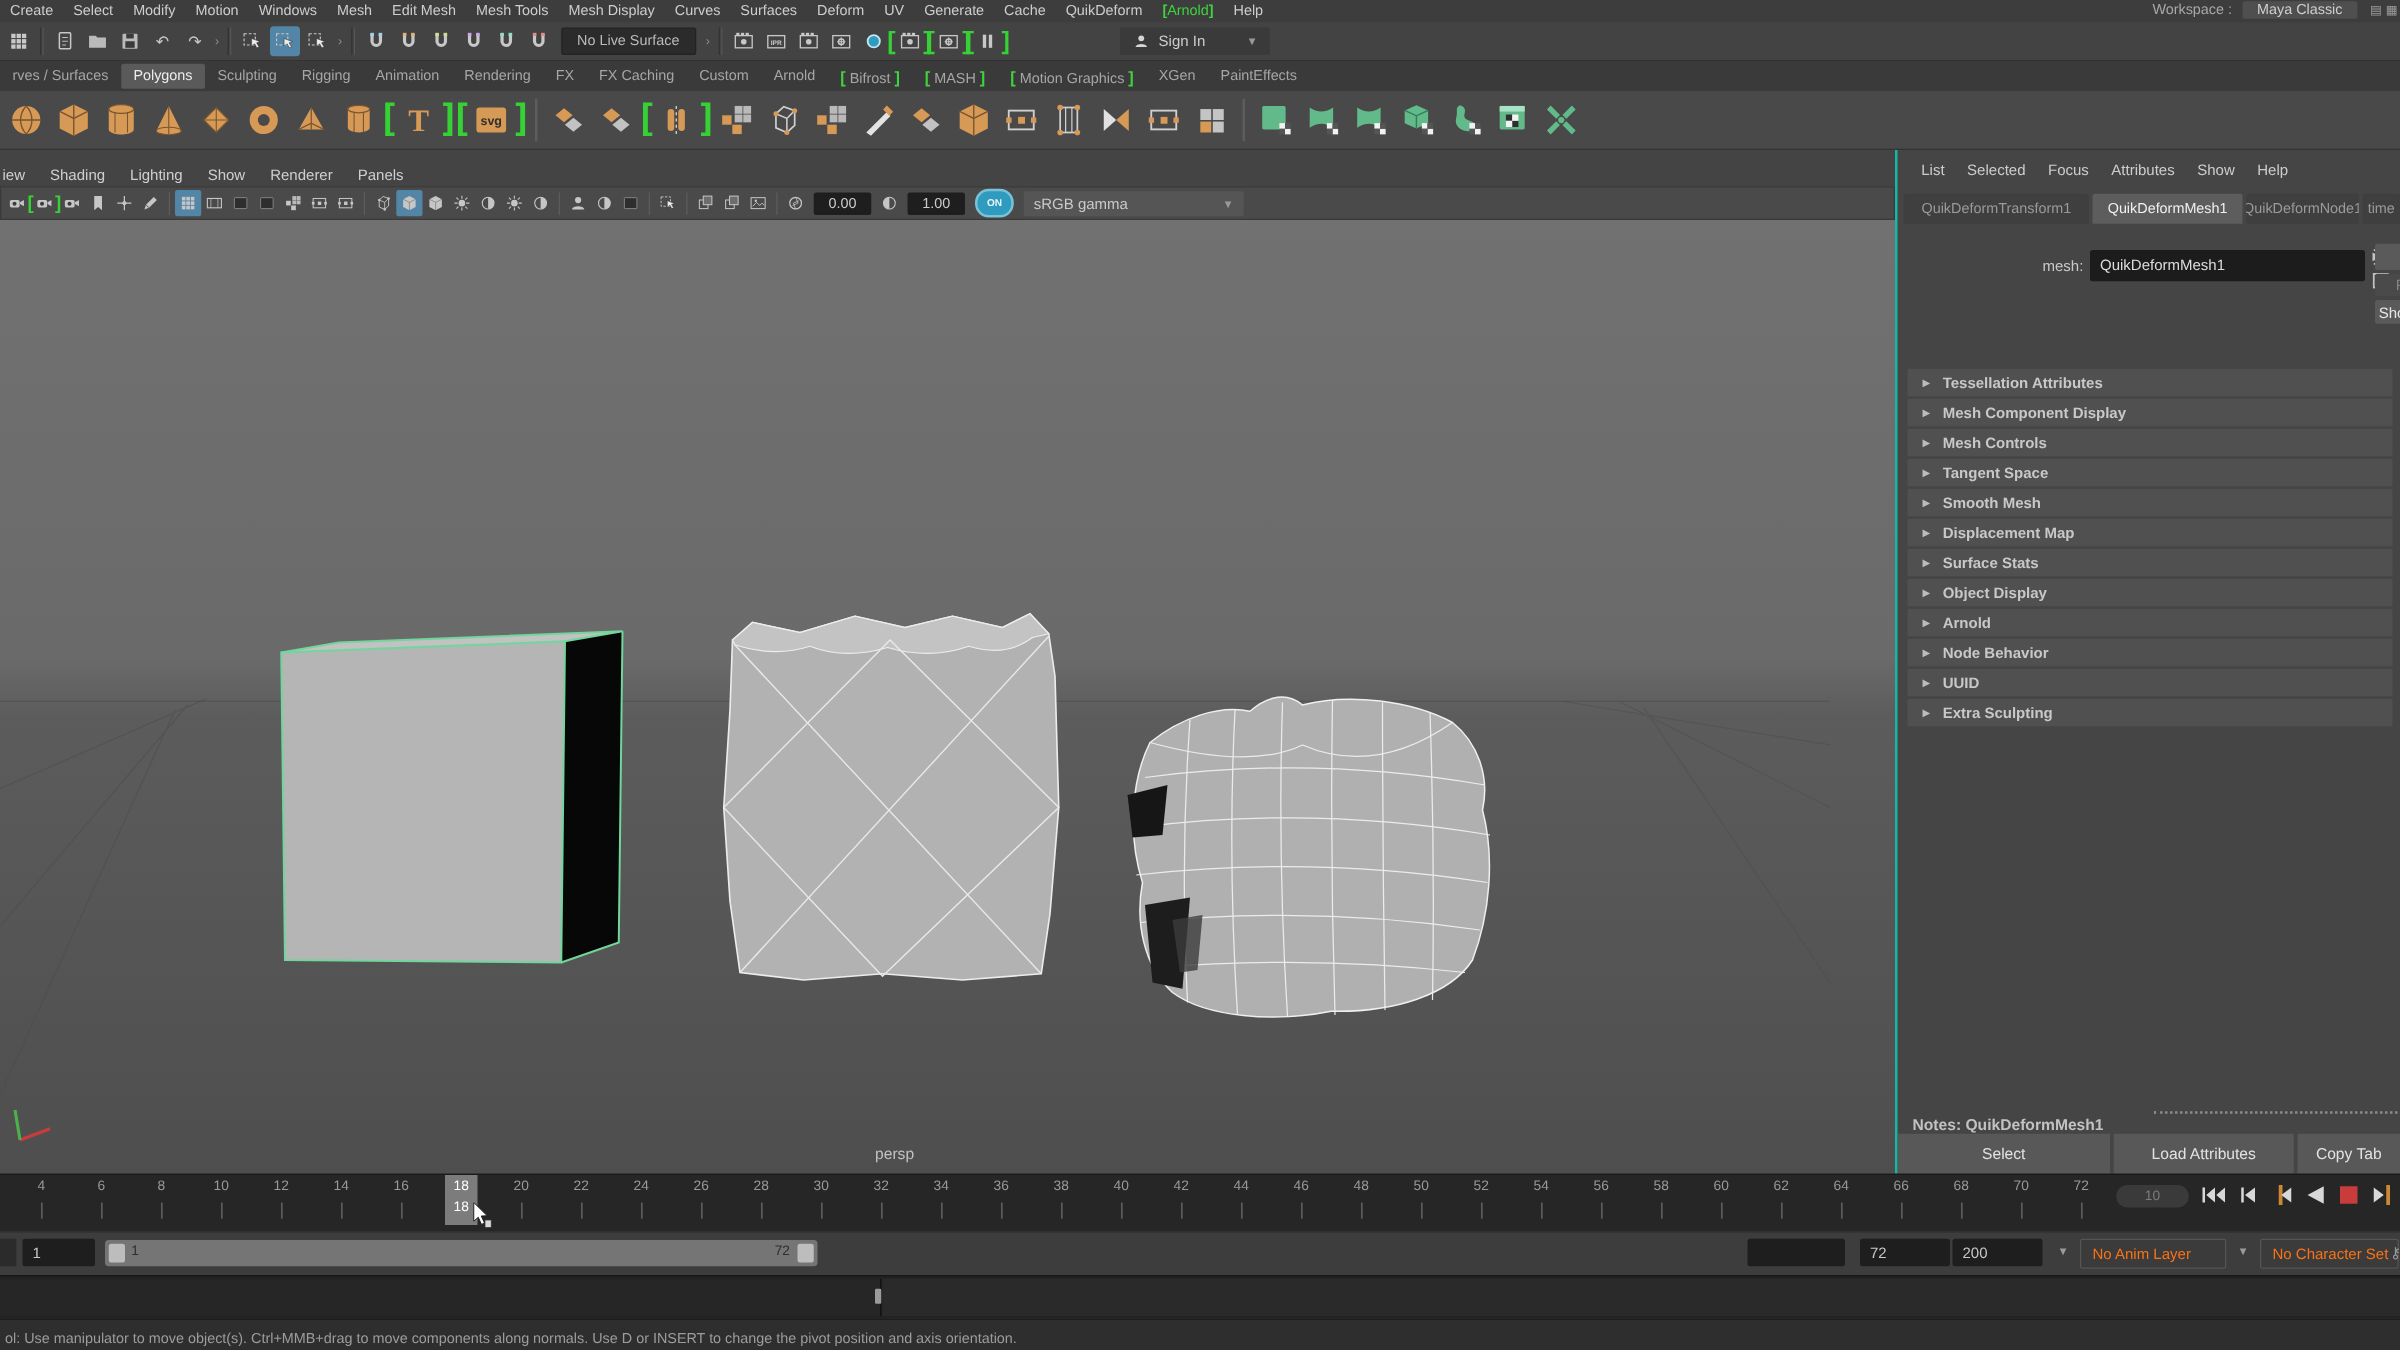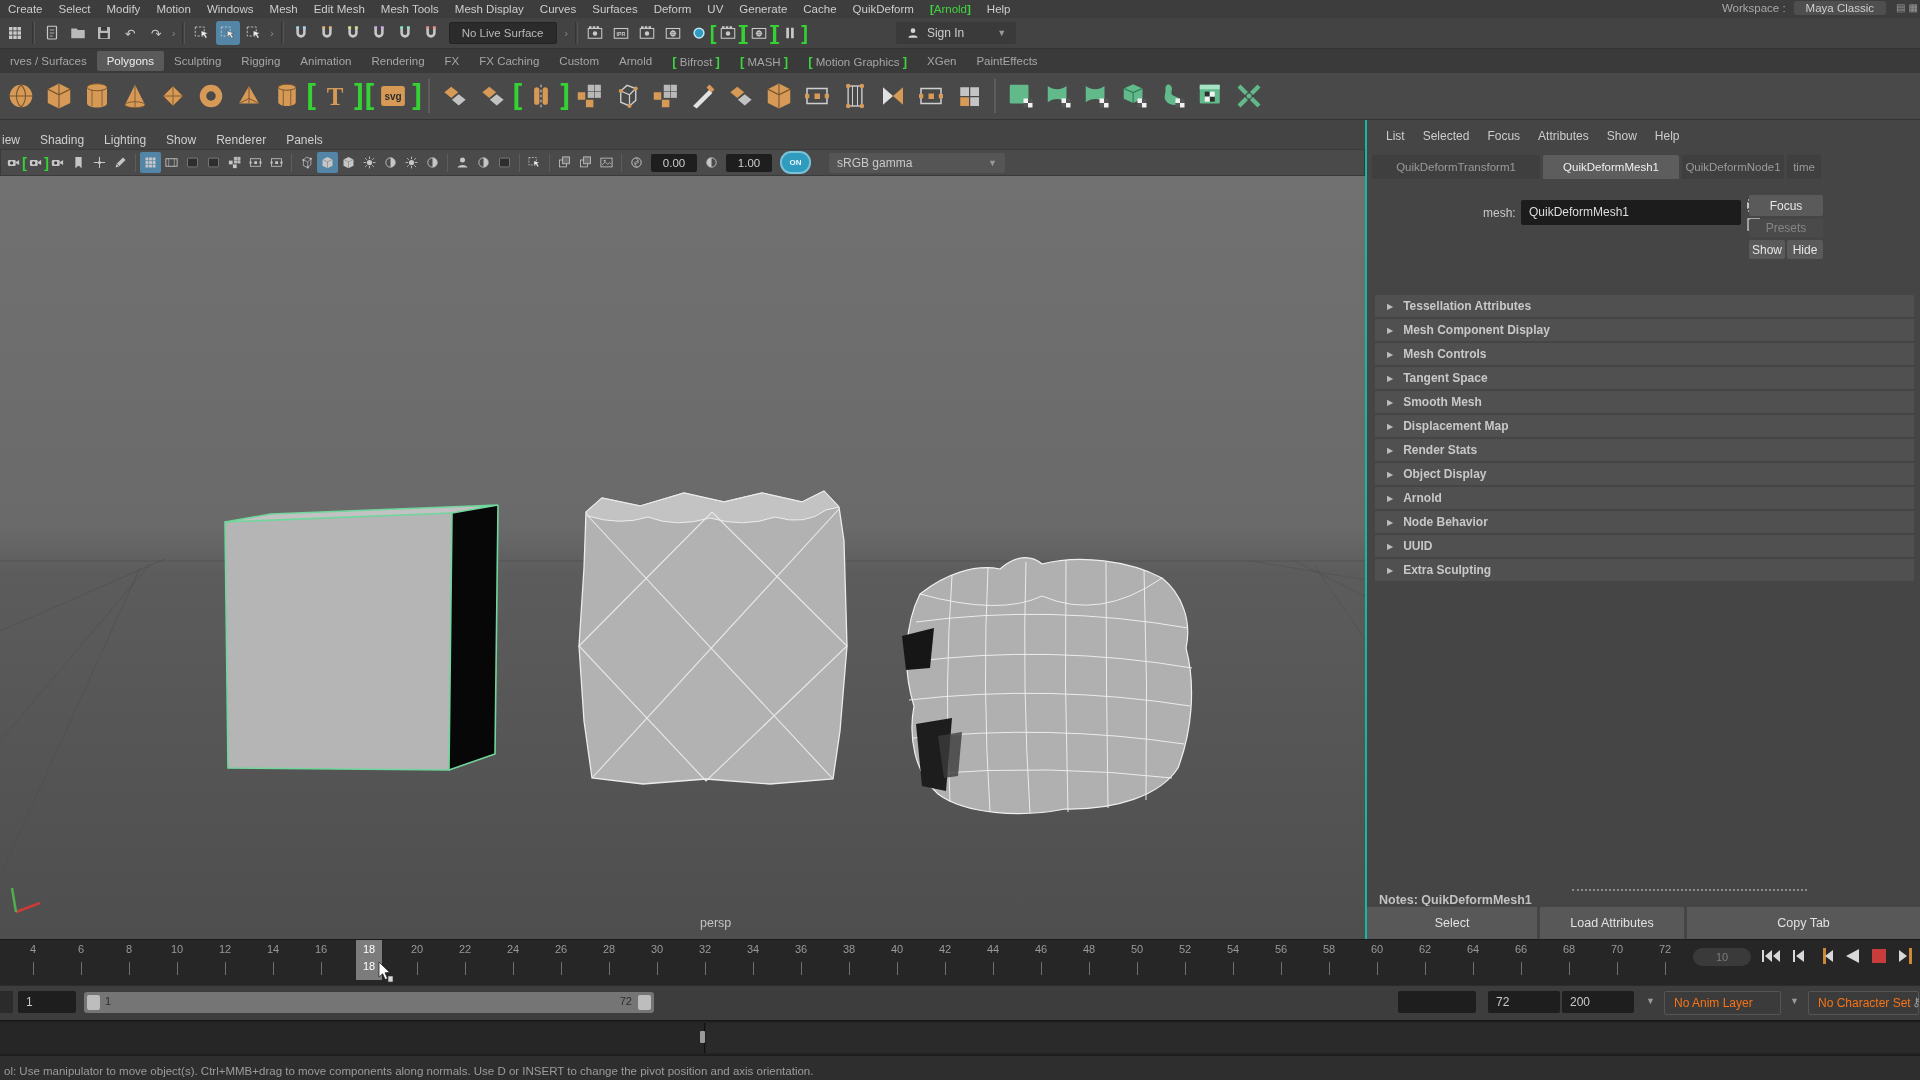--- a/index.html
+++ b/index.html
@@ -32,35 +32,35 @@
   .stab{padding:4px 10px;white-space:nowrap;}
   .stab.active{background:#5a5a5a;color:#ededed;border-radius:2px;}
   .stab .gb{color:#3ed33e;font-weight:bold;font-size:13px;}
   
   .shelficons{height:46px;background:#494949;display:flex;align-items:center;padding-left:2px;border-bottom:1px solid #333;}
   .shicon{width:38px;height:40px;display:flex;align-items:center;justify-content:center;}
   .shdiv{width:2px;height:34px;background:#5d5d5d;margin:0 6px;}
   .shbr{color:#35d135;font-size:30px;font-weight:bold;line-height:34px;margin:0 -4px;font-family:"DejaVu Sans Mono",monospace;}
   
   .main{display:flex;height:819px;}
-  .vpcol{width:1365px;display:flex;flex-direction:column;background:#444;justify-content:center;}
+  .vpcol{width:1516px;display:flex;flex-direction:column;background:#444;justify-content:center;}
   .vpspacer{height:10px;}
   .panelmenu{height:19px;display:flex;align-items:center;font-size:12px;color:#cfcfcf;}
   .pmitem{padding:0 10px;}
   .pmitem:first-child{padding-left:2px;}
   .vptoolbar{height:25px;background:#4a4a4a;display:flex;align-items:center;border:1px solid #3a3a3a;padding-left:2px;}
   .vicon{width:21px;height:21px;display:flex;align-items:center;justify-content:center;border-radius:2px;}
   .vicon.active{background:#5285a6;}
   .vdiv{width:1px;height:18px;background:#5c5c5c;margin:0 4px;}
   .vfield{width:46px;height:18px;background:#1e1e1e;color:#cccccc;font-size:11.5px;display:flex;align-items:center;
           justify-content:center;border-radius:2px;margin:0 4px;}
   .onpill{width:27px;height:19px;background:#2e9bbf;border:2px solid #79c2d8;border-radius:11px;color:#eaf6fa;
           font-size:8px;font-weight:bold;display:flex;align-items:center;justify-content:center;margin:0 4px;}
   .gammadd{width:160px;height:20px;background:#555555;border-radius:2px;color:#c9c9c9;font-size:12px;
-           display:flex;align-items:center;padding:0 8px;margin-left:14px;}
+           display:flex;align-items:center;padding:0 8px;margin-left:4px;}
   .gammadd .dd{margin-left:auto;color:#999;font-size:9px;}
   .canvas{flex:1;position:relative;background:linear-gradient(#717171,#6a6a6a 46%,#5c5c5c 52%,#4e4e4e);overflow:hidden;}
   .persp{position:absolute;left:700px;top:740px;color:#c2c2c2;font-size:12.5px;}
   
   .attred{flex:1;background:#454545;position:relative;border-left:2px solid #14b8a6;overflow:hidden;}
   .aemenu{display:flex;padding:9px 0 0 10px;height:21px;color:#cdcdcd;font-size:12px;}
   .aemenu span{padding:0 9px;}
   .aetabs{display:flex;gap:3px;padding-left:5px;height:24px;margin-top:5px;}
   .aetab{background:#3f3f3f;color:#9a9a9a;font-size:11.5px;display:flex;align-items:center;justify-content:center;
          border-radius:2px 2px 0 0;overflow:hidden;white-space:nowrap;}
@@ -965,21 +965,21 @@
           <div class="secrow">
             <span class="secarrow">▶</span>
             <span class="seclabel">Smooth Mesh</span>
           </div>
           <div class="secrow">
             <span class="secarrow">▶</span>
             <span class="seclabel">Displacement Map</span>
           </div>
           <div class="secrow">
             <span class="secarrow">▶</span>
-            <span class="seclabel">Render Stats</span>
+            <span class="seclabel">Surface Stats</span>
           </div>
           <div class="secrow">
             <span class="secarrow">▶</span>
             <span class="seclabel">Object Display</span>
           </div>
           <div class="secrow">
             <span class="secarrow">▶</span>
             <span class="seclabel">Arnold</span>
           </div>
           <div class="secrow">

